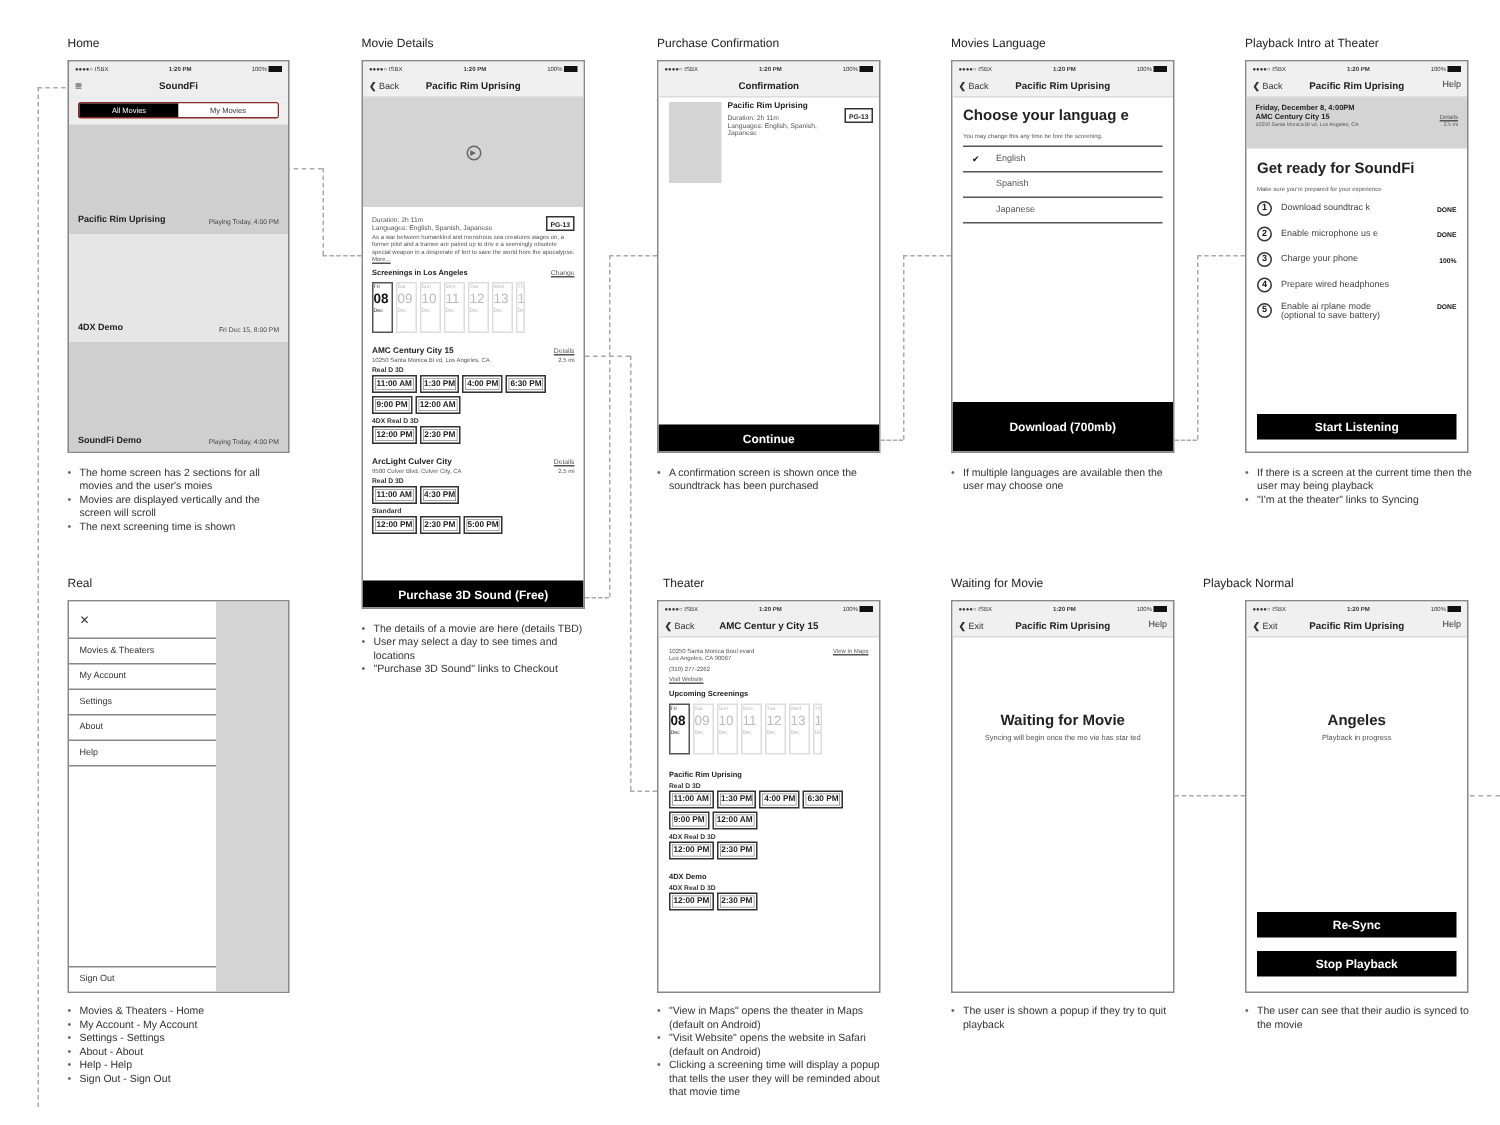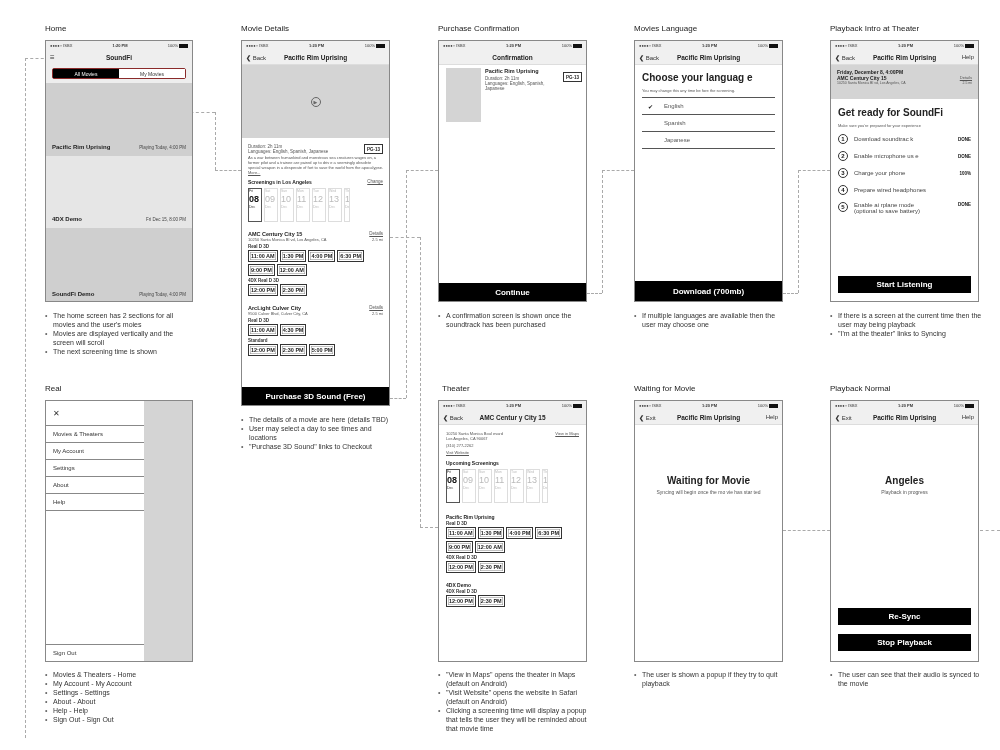--- a/index.html
+++ b/index.html
@@ -267,21 +267,21 @@
           <span>English</span>
         </div>
       <div class="lang">
           <span>Spanish</span>
         </div>
       <div class="lang">
           <span>Japanese</span>
         </div>
     </div>
   </div>
-  <div class="bigbtn" style="left:0;right:0;bottom:0;height:20px">Download (700mb)</div>
+  <div class="bigbtn" style="left:0;right:0;bottom:0;height:33px">Download (700mb)</div>
 </div>
 <ul class="notes" style="left:634px;top:311px;width:155px">
   <li>If multiple languages are available then the user may choose one</li>
 </ul>
 
 <div class="ftitle" style="left:830px;top:24px">Playback Intro at Theater</div>
 <div class="phone" style="left:830px;top:40px;width:149px;height:262px">
   <div class="status">
       <span>●●●●○ ISBX</span>
       <span style="font-weight:bold">1:20 PM</span>
@@ -464,21 +464,21 @@
   </div>
   <div style="text-align:center;margin-top:50px">
     <div style="font-size:10px;font-weight:bold">Waiting for Movie</div>
     <div class="small" style="font-size:5px;margin-top:3px">Syncing will begin once the mo vie has star ted</div>
   </div>
 </div>
 <ul class="notes" style="left:634px;top:670px;width:155px">
   <li>The user is shown a popup if they try to quit playback</li>
 </ul>
 
-<div class="ftitle" style="left:830px;top:384px">Playback Normal</div>
+<div class="ftitle" style="left:802px;top:384px">Playback Normal</div>
 <div class="phone" style="left:830px;top:400px;width:149px;height:262px">
   <div class="status">
       <span>●●●●○ ISBX</span>
       <span style="font-weight:bold">1:20 PM</span>
       <span><span>100%</span><span class="batt"></span></span>
     </div>
   <div class="nav">
     <span class="left"><b>❮</b> <span>Exit</span></span>
     <span class="ttl">Pacific Rim Uprising</span>
     <span class="right">Help</span>

